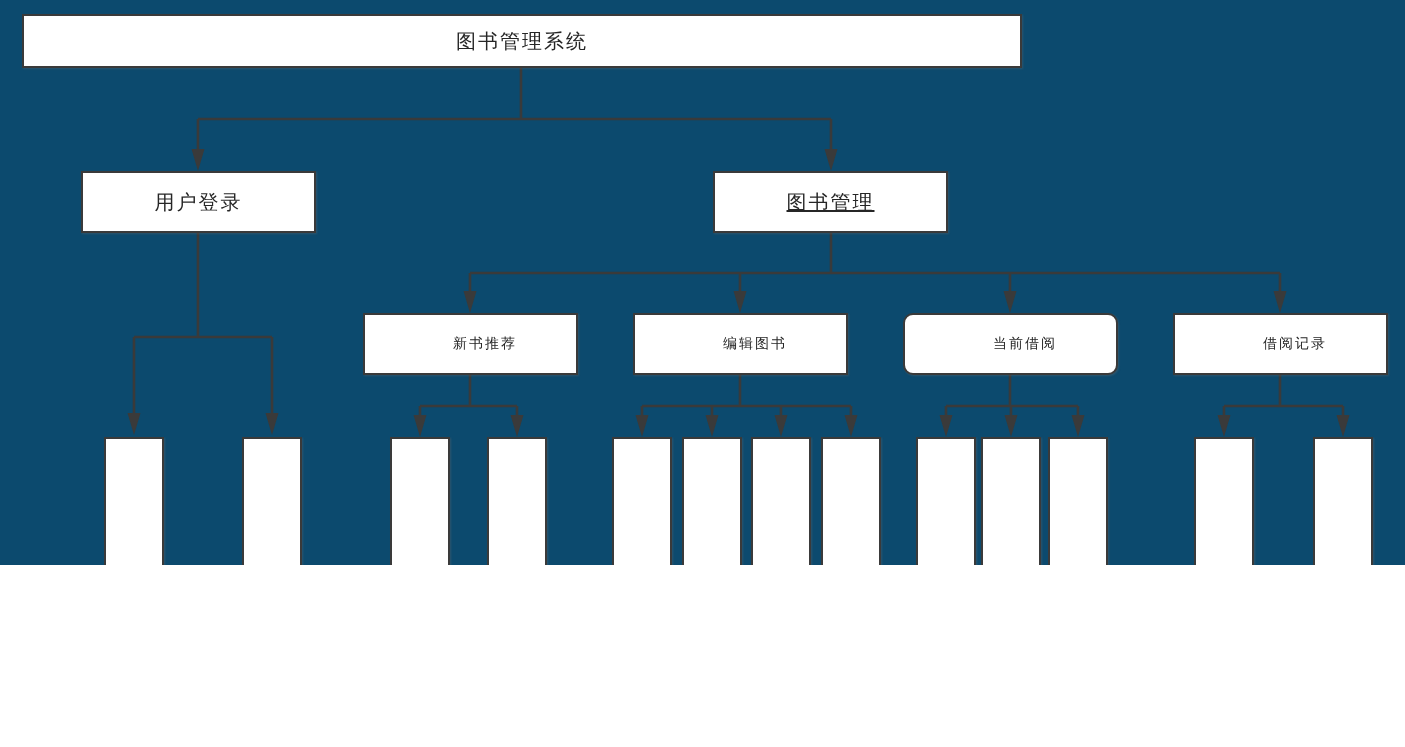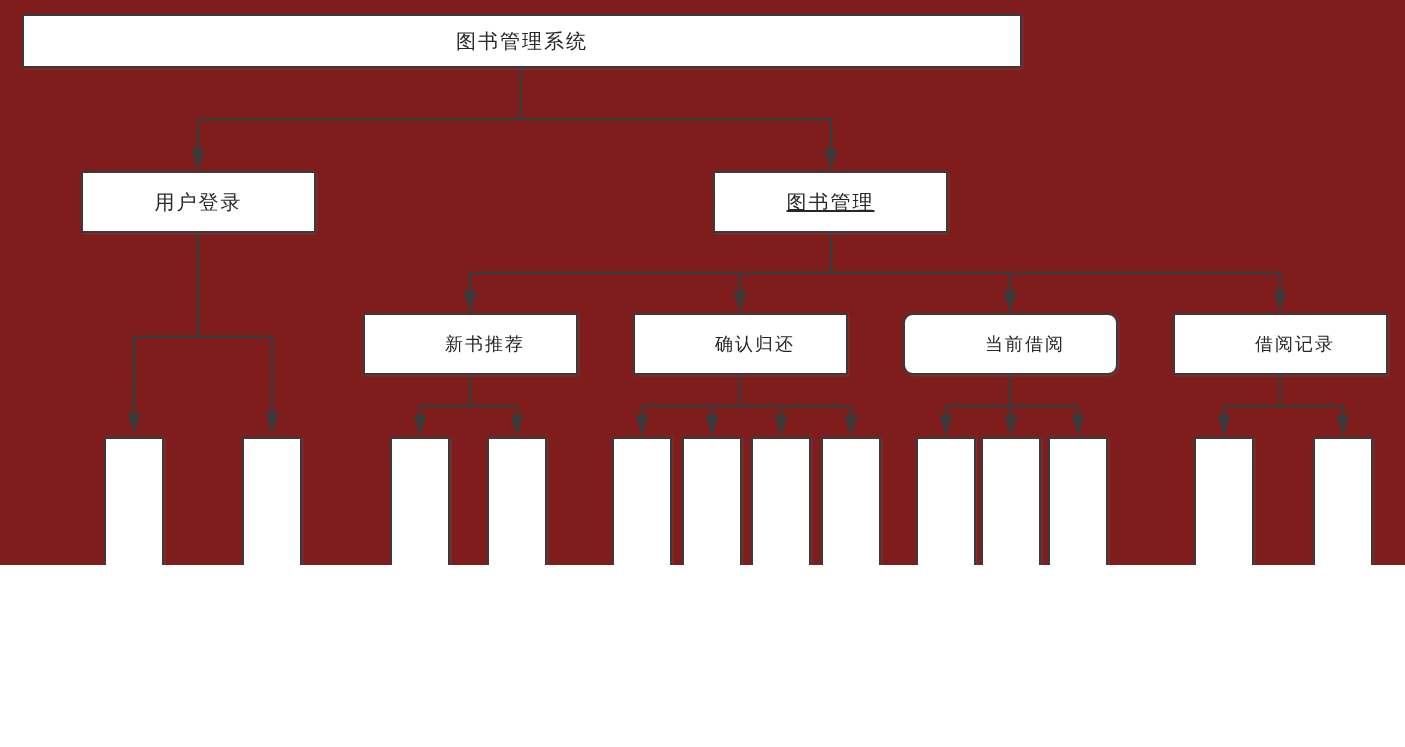--- a/index.html
+++ b/index.html
@@ -1,20 +1,20 @@
 <!DOCTYPE html>
 <html><head>
 <meta charset="utf-8">
 <style>
   html, body { margin: 0; padding: 0; background: #ffffff; }
   .canvas {
     position: relative;
     width: 1405px;
     height: 565px;
-    background: #7f1d1d;
+    background: #0c4a6e;
     font-family: "Liberation Sans", "DejaVu Sans", sans-serif;
     color: #262626;
     overflow: hidden;
   }
   .connectors {
     position: absolute;
     left: 0; top: 0;
     width: 1405px; height: 747px;
     pointer-events: none;
   }
@@ -27,21 +27,21 @@
     align-items: center;
     justify-content: center;
     box-shadow: 1px 1px 2px rgba(110,110,110,0.35);
     z-index: 2;
   }
   .node-label {
     font-size: 20px;
     letter-spacing: 2px;
     white-space: nowrap;
   }
-  .lvl3 .node-label { font-size: 18px; margin-left: 29px; }
+  .lvl3 .node-label { font-size: 14px; margin-left: 29px; }
   .leaf {
     position: absolute;
     box-sizing: border-box;
     width: 60px;
     height: 300px;
     top: 437px;
     background: #ffffff;
     border: 2.5px solid #3a3a3a;
     display: flex;
     align-items: center;
@@ -129,21 +129,21 @@
     <span class="node-label">用户登录</span>
   </div>
   <div class="node" style="left:713px; top:171px; width:235px; height:62px;text-decoration:underline;">
     <span class="node-label">图书管理</span>
   </div>
 
   <div class="node lvl3" style="left:363px; top:313px; width:215px; height:62px;">
     <span class="node-label">新书推荐</span>
   </div>
   <div class="node lvl3" style="left:633px; top:313px; width:215px; height:62px;">
-    <span class="node-label">确认归还</span>
+    <span class="node-label">编辑图书</span>
   </div>
   <div class="node lvl3" style="left:903px; top:313px; width:215px; height:62px;border-radius:10px;">
     <span class="node-label">当前借阅</span>
   </div>
   <div class="node lvl3" style="left:1173px; top:313px; width:215px; height:62px;">
     <span class="node-label">借阅记录</span>
   </div>
 
   <div class="leaf" style="left:104px;">
     <span class="leaf-label">用户登录</span>

